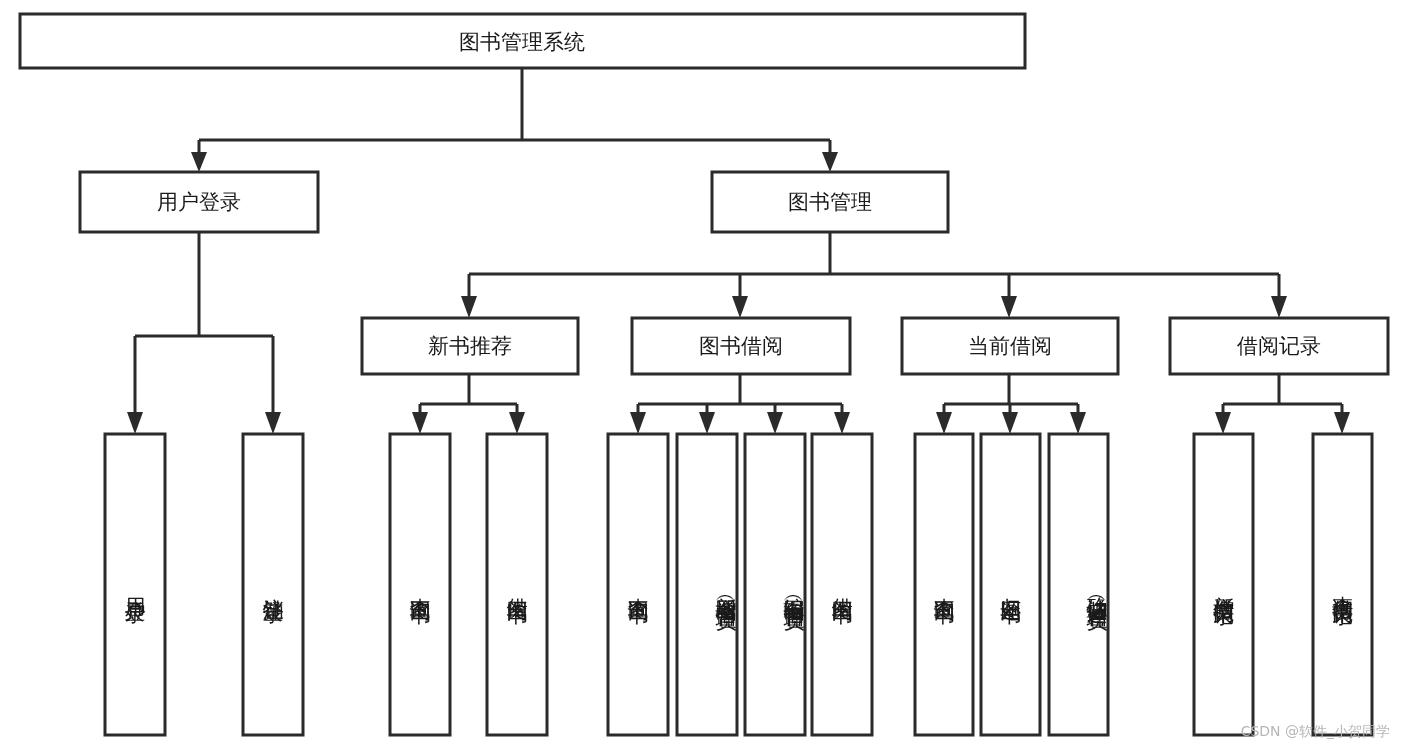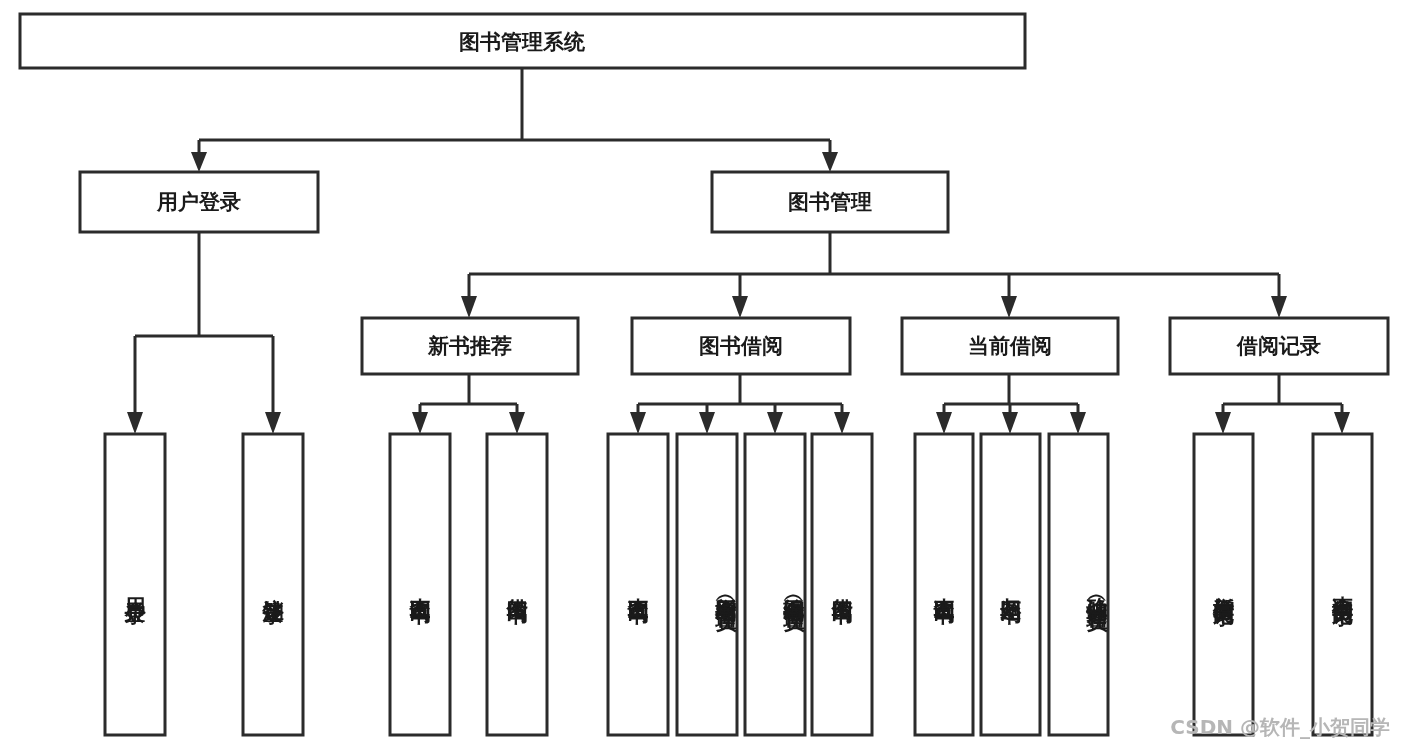--- a/index.html
+++ b/index.html
@@ -11,21 +11,20 @@
     width: 1405px;
     height: 747px;
     font-family: "DejaVu Sans", "Liberation Sans", sans-serif;
     overflow: hidden;
     position: relative;
   }
   #diagram-root {
     position: relative;
     width: 1396px;
     height: 747px;
-    font-weight: bold;
   }
   svg.flow {
     position: absolute;
     top: 0;
     left: 0;
     width: 1405px;
     height: 747px;
     display: block;
   }
   .node-box {
@@ -64,21 +63,21 @@
     justify-content: center;
     white-space: nowrap;
     pointer-events: none;
     user-select: none;
   }
   .watermark {
     position: absolute;
     right: 6px;
     bottom: 6px;
     font-family: "DejaVu Sans", "Liberation Sans", sans-serif;
-    font-size: 20px;
+    font-size: 14px;
     color: #b6b6b6;
     white-space: nowrap;
     user-select: none;
   }
 </style>
 </head>
 <body>
 
 <div id="diagram-root">
 

